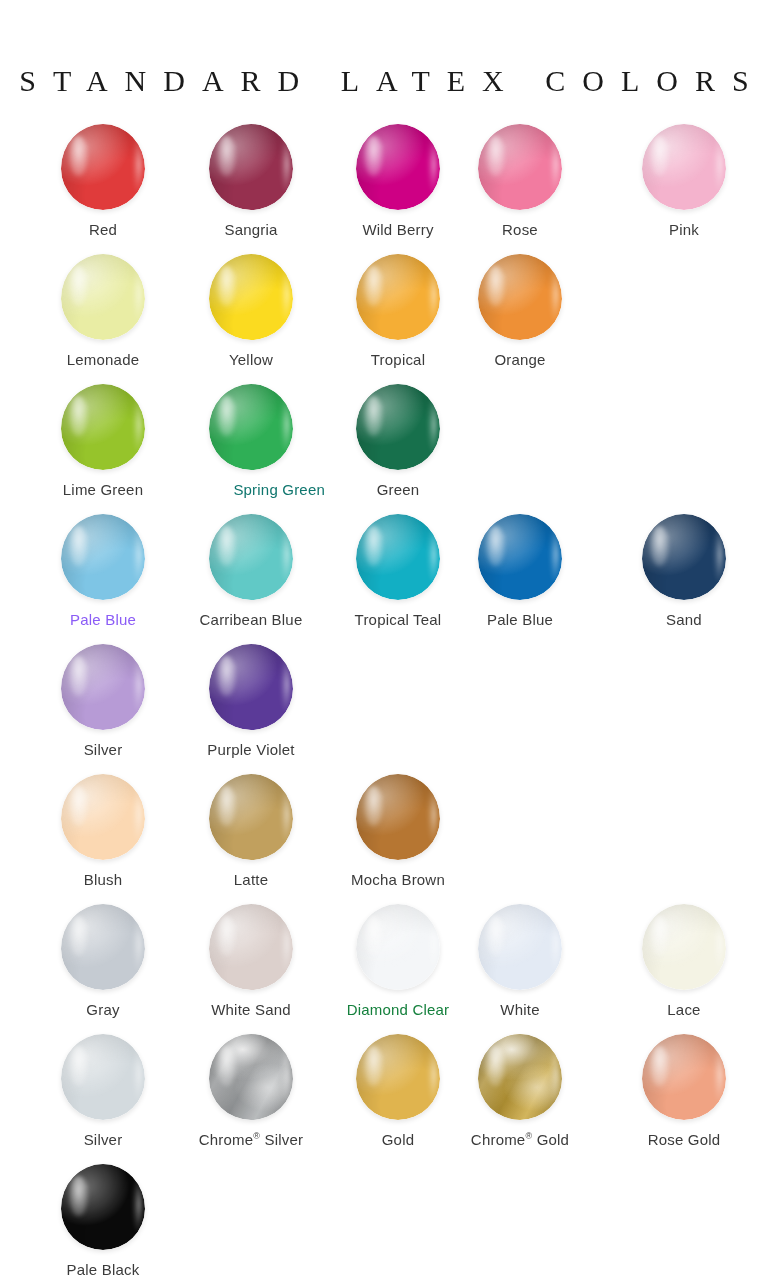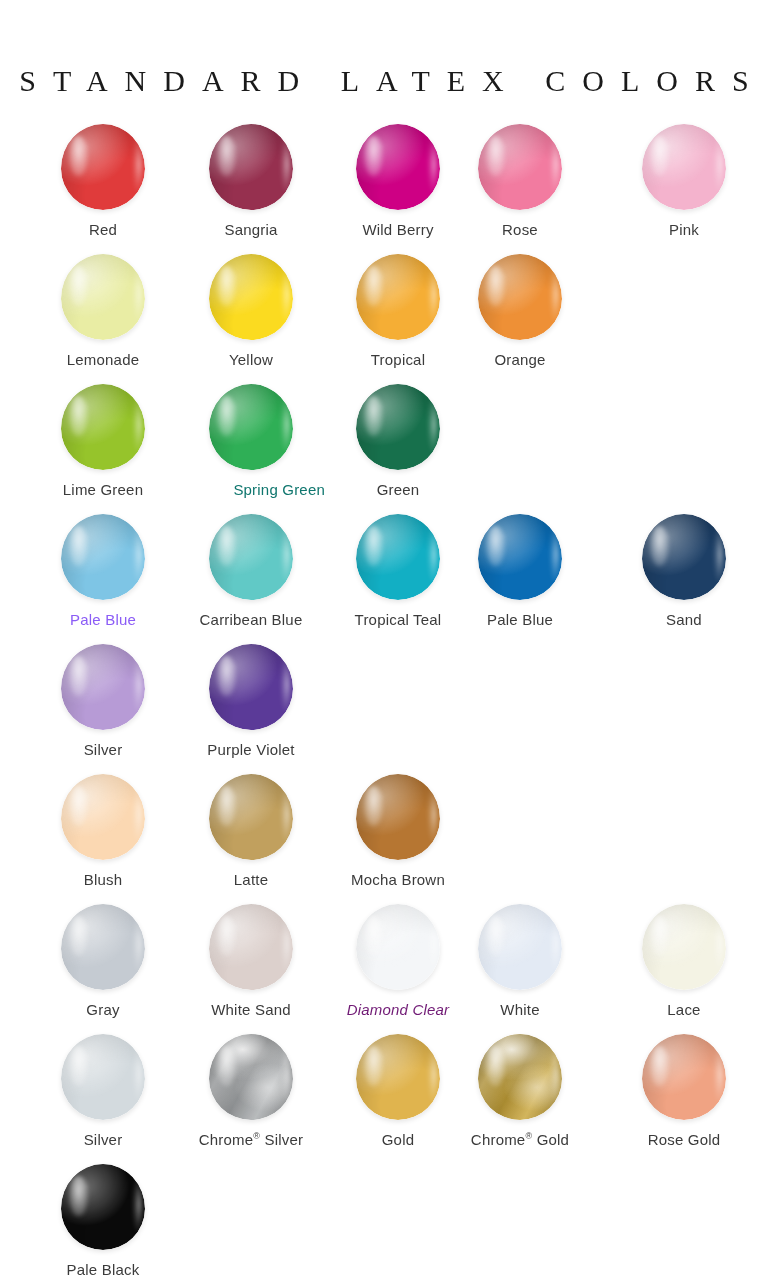--- a/index.html
+++ b/index.html
@@ -418,21 +418,21 @@
           </div>
           <div class="swatch-label" style="color: rgb(59, 59, 59);">White Sand</div>
         </div>
         <div class="swatch-cell col2">
           <div class="swatch-balloon pale">
             <div class="balloon-base" style="background: rgb(244, 246, 248);"></div>
             <div class="balloon-shade"></div>
             <div class="balloon-spec"></div>
             <div class="balloon-rim"></div>
           </div>
-          <div class="swatch-label" style="color: #701a75; font-style: italic;">Diamond Clear</div>
+          <div class="swatch-label" style="color: #15803d;">Diamond Clear</div>
         </div>
         <div class="swatch-cell col3">
           <div class="swatch-balloon pale">
             <div class="balloon-base" style="background: rgb(227, 234, 244);"></div>
             <div class="balloon-shade"></div>
             <div class="balloon-spec"></div>
             <div class="balloon-rim"></div>
           </div>
           <div class="swatch-label" style="color: rgb(59, 59, 59);">White</div>
         </div>

